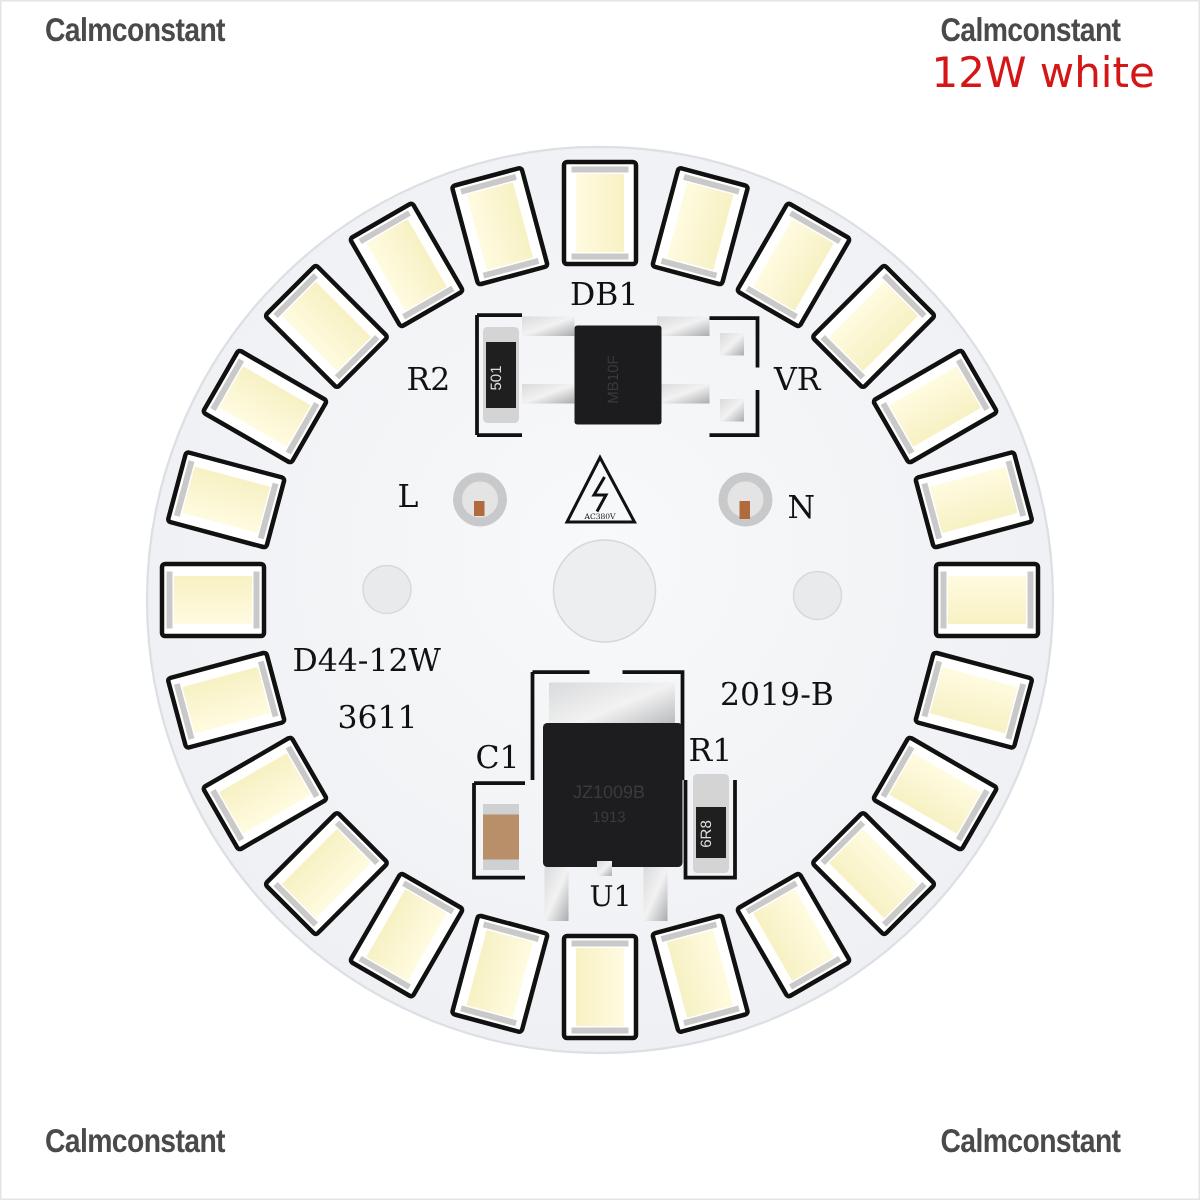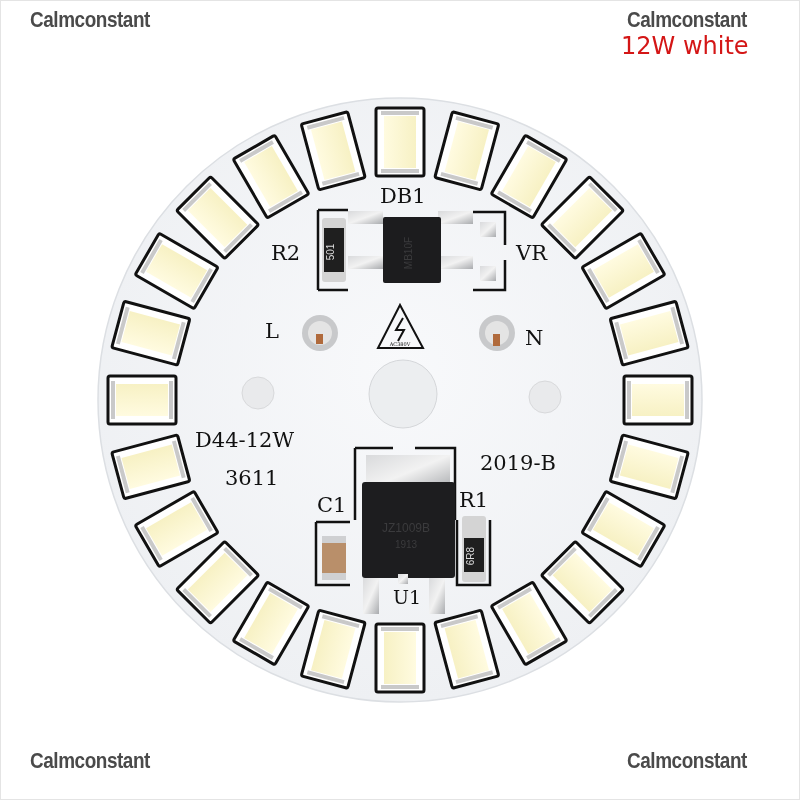--- a/index.html
+++ b/index.html
@@ -3,21 +3,21 @@
 <meta charset="utf-8">
 <style>
   html, body { margin:0; padding:0; }
   body { width:800px; height:800px; background:#ffffff; position:relative; overflow:hidden; font-family:"Liberation Sans", sans-serif; }
   .frame { position:absolute; left:0; top:0; width:798px; height:798px; border:1px solid #e4e4e4; }
   .wm { position:absolute; font-family:"Liberation Sans", sans-serif; font-weight:bold; font-size:22px; color:#4a4a4a; letter-spacing:-0.5px; transform:scaleX(0.86); transform-origin:left top; }
   .wm-tl { left:30px; top:7px; }
   .wm-tr { left:627px; top:7px; }
   .wm-bl { left:30px; top:748px; }
   .wm-br { left:627px; top:748px; }
-  .variant { position:absolute; left:621px; top:32px; font-size:24px; color:#d41616; font-family:"DejaVu Sans", sans-serif; }
+  .variant { position:absolute; left:621px; top:32px; font-size:28px; color:#d41616; font-family:"DejaVu Sans", sans-serif; }
   svg.board { position:absolute; left:0; top:0; }
   .silk { font-family:"DejaVu Serif", serif; fill:#111; }
 </style>
 </head>
 <body>
 
 <div class="frame"></div>
 
 <div class="wm wm-tl">Calmconstant</div>
 <div class="wm wm-tr">Calmconstant</div>

